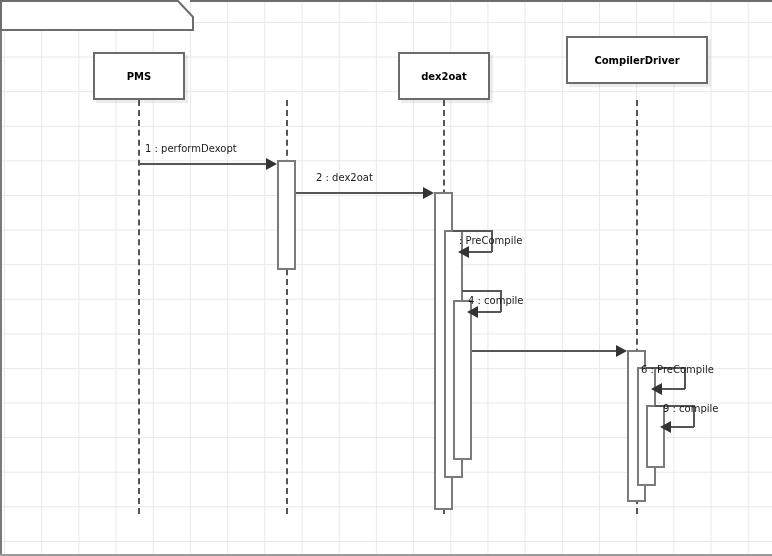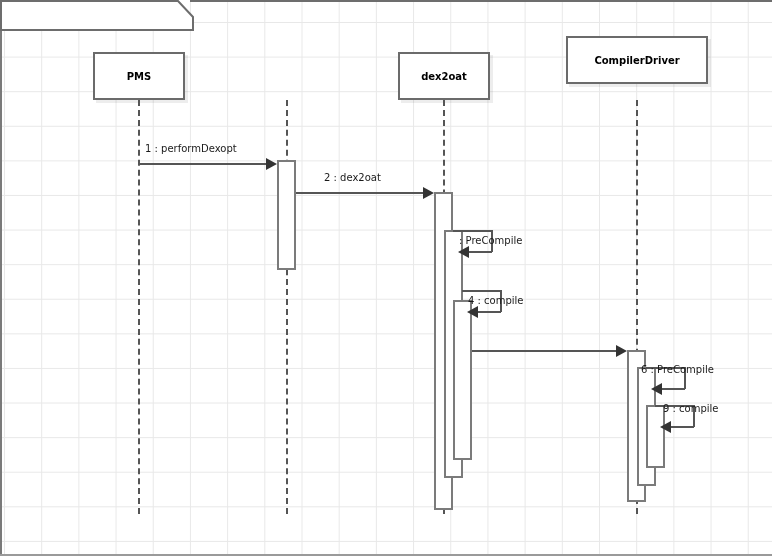--- a/index.html
+++ b/index.html
@@ -165,21 +165,21 @@
   <div class="activation" style="left:453px; top:300px; width:19px; height:160px;"></div>
 
   <div class="activation" style="left:627px; top:350px; width:19px; height:152px;"></div>
   <div class="activation" style="left:637px; top:367px; width:19px; height:119px;"></div>
   <div class="activation" style="left:646px; top:405px; width:19px; height:63px;"></div>
 
   <div class="msg-label" style="left:145px; top:141px;">1 : performDexopt</div>
   <div class="msg-line" style="left:139px; top:163px; width:127px;"></div>
   <div class="arrow-right" style="left:266px; top:158px;"></div>
 
-  <div class="msg-label" style="left:316px; top:170px;margin-left:8px;">2 : dex2oat</div>
+  <div class="msg-label" style="left:316px; top:170px;">2 : dex2oat</div>
   <div class="msg-line" style="left:296px; top:192px; width:128px;"></div>
   <div class="arrow-right" style="left:423px; top:187px;"></div>
 
   <div class="msg-line" style="left:453px; top:230px; width:40px;"></div>
   <div class="msg-vline" style="left:491px; top:230px; height:22px;"></div>
   <div class="msg-line" style="left:467px; top:251px; width:25px;"></div>
   <div class="arrow-left" style="left:458px; top:246px;"></div>
   <div class="msg-label" style="left:459px; top:233px;">: PreCompile</div>
 
   <div class="msg-line" style="left:462px; top:290px; width:40px;"></div>

